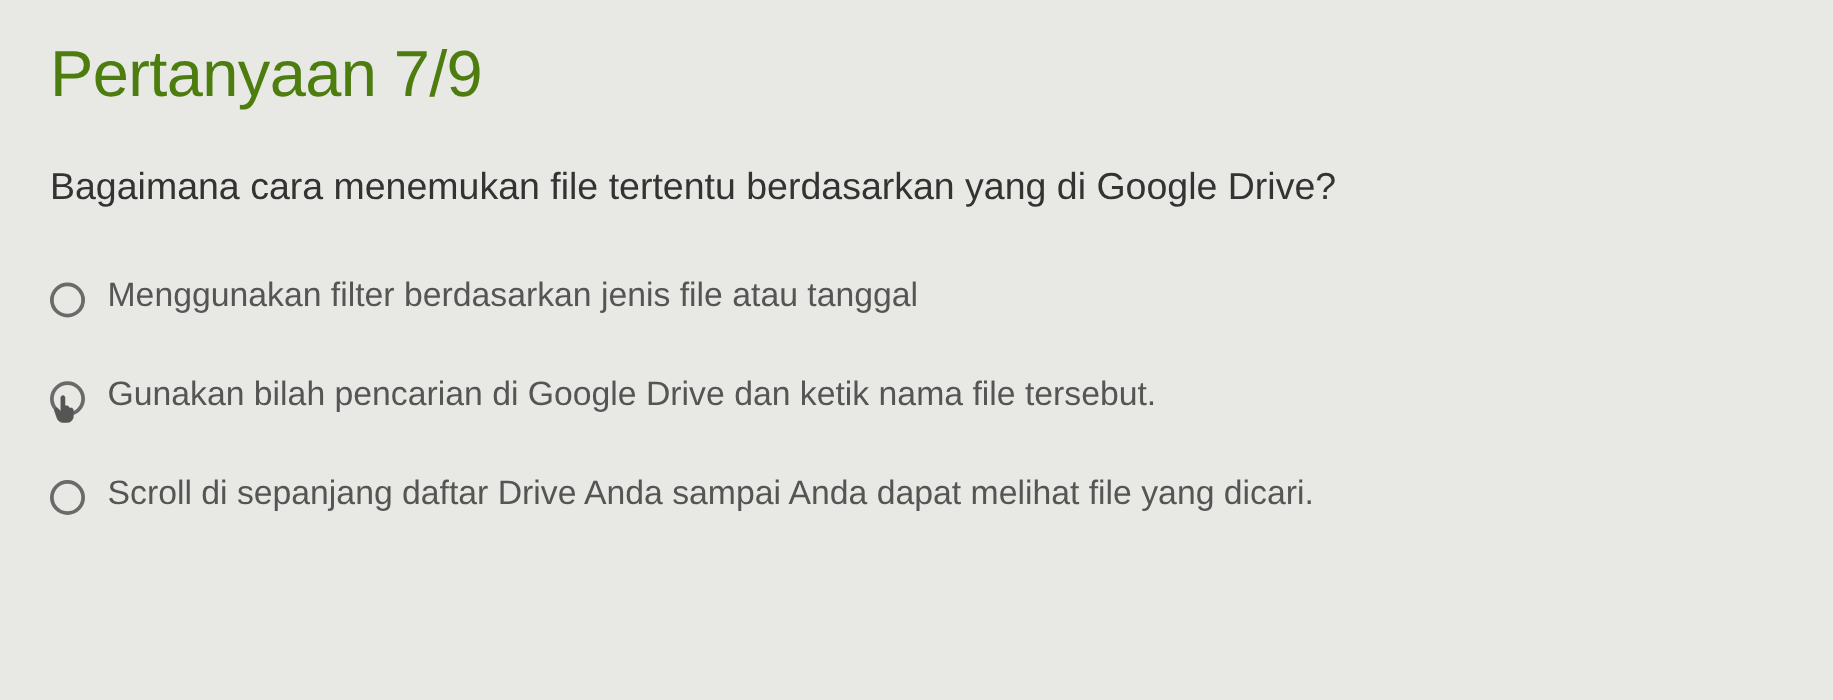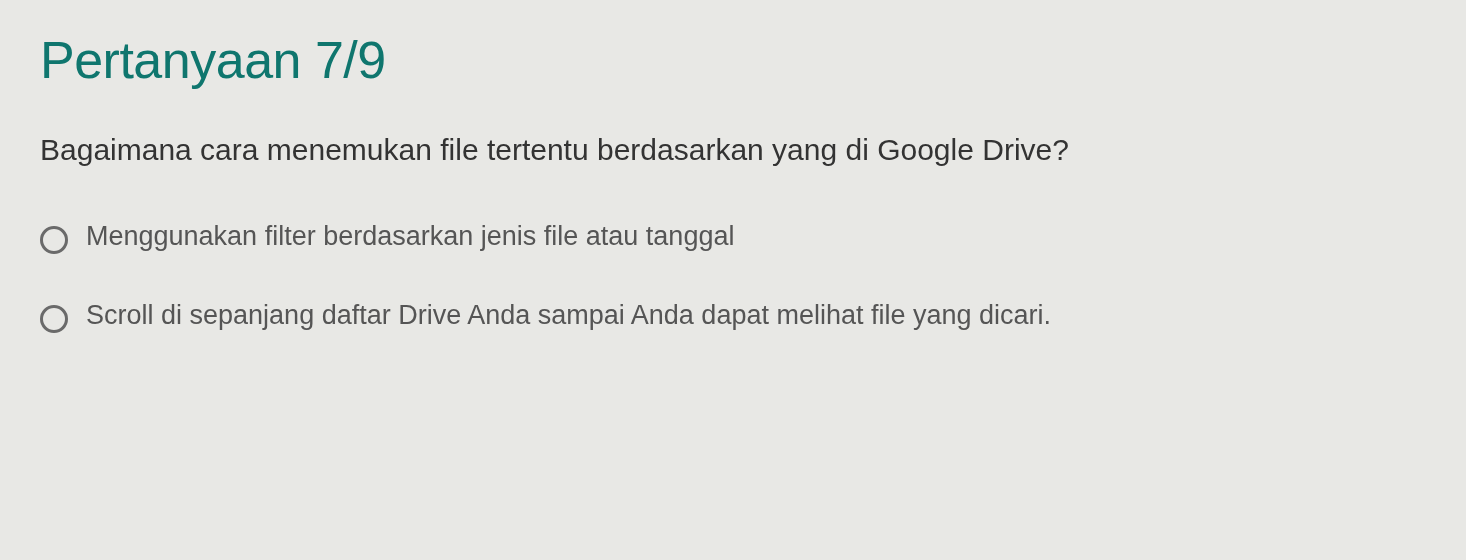--- a/index.html
+++ b/index.html
@@ -11,21 +11,21 @@
       width: 1466px;
       height: 560px;
       background: #e8e8e5;
       font-family: Arial, Helvetica, sans-serif;
       padding: 30px 40px;
       color: #3a3a3a;
     }
     .question-header {
       font-size: 52px;
       font-weight: 400;
-      color: #0f766e;
+      color: #4d7c0f;
       margin-bottom: 40px;
       letter-spacing: -0.5px;
     }
     .question-text {
       font-size: 30px;
       font-weight: 500;
       color: #333;
       margin-bottom: 50px;
       line-height: 1.3;
     }
@@ -72,19 +72,26 @@
 
 <div class="question-text">Bagaimana cara menemukan file tertentu berdasarkan yang di Google Drive?</div>
 
 <div class="options">
 
   <div class="option">
     <div class="radio-circle"></div>
     <div class="option-label">Menggunakan filter berdasarkan jenis file atau tanggal</div>
   </div>
 
+  <div class="option cursor-wrapper">
+    <div class="radio-circle"></div>
+    <svg class="cursor-icon" viewBox="0 0 24 28" fill="none">
+      <path d="M8 2 C8 1 9 0 10 0 C11 0 12 1 12 2 L12 10 L14 10 C15 10 16 11 16 12 L18 12 C19 12 20 13 20 14 L20 20 C20 23 18 26 14 26 L10 26 C7 26 5 24 4 21 L2 15 C1.5 13.5 2.5 12 4 12 C5 12 6 13 6.5 14 L8 17 L8 2 Z" fill="#555" stroke="#555" stroke-width="0.5"></path>
+    </svg>
+    <div class="option-label">Gunakan bilah pencarian di Google Drive dan ketik nama file tersebut.</div>
+  </div>
 
   <div class="option">
     <div class="radio-circle"></div>
     <div class="option-label">Scroll di sepanjang daftar Drive Anda sampai Anda dapat melihat file yang dicari.</div>
   </div>
 
 </div>
 
 </body></html>

